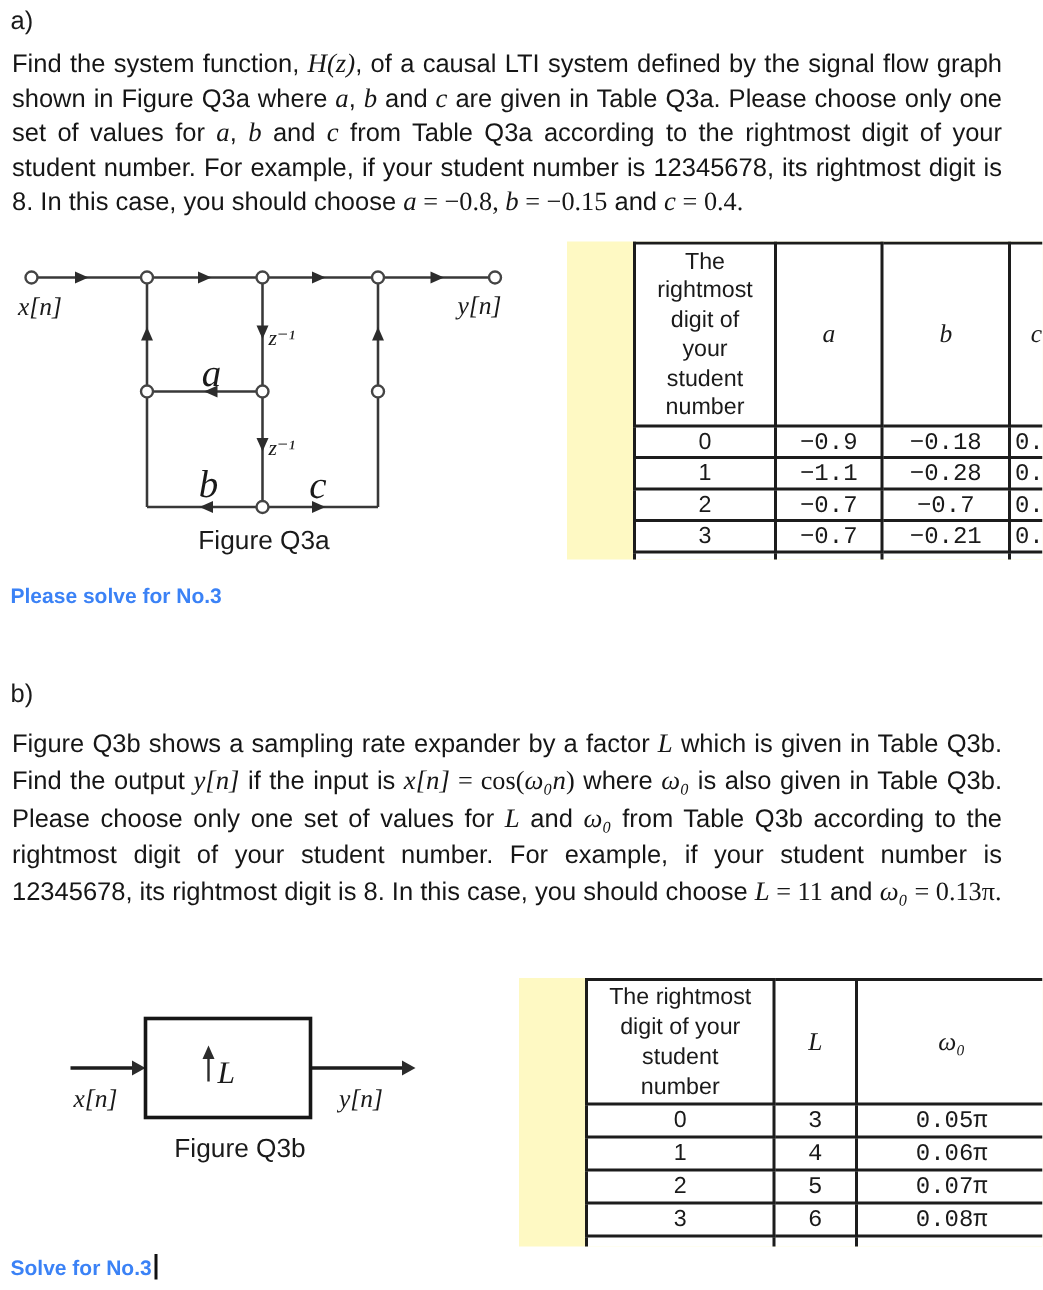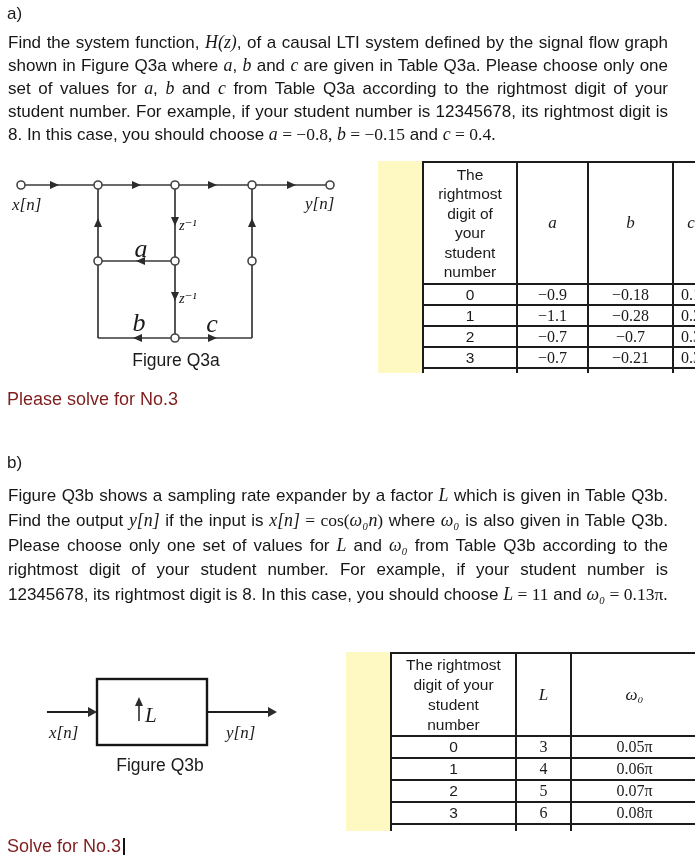--- a/index.html
+++ b/index.html
@@ -5,21 +5,21 @@
   html,body{margin:0;padding:0;background:#fff;}
   #page{position:relative;width:695px;height:860px;background:#ffffff;overflow:hidden;
         font-family:"Liberation Sans",sans-serif;color:#1a1a1a;}
 
   .sec-label{position:absolute;left:7px;font-size:17px;color:#1a1a1a;}
   .para{position:absolute;left:8px;width:660px;font-size:17px;line-height:23px;
         text-align:justify;color:#161616;}
   .mi{font-family:"Liberation Serif","DejaVu Serif",serif;font-style:italic;font-size:1.05em;}
   .mn{font-family:"Liberation Serif","DejaVu Serif",serif;font-size:1.03em;}
 
-  .solve{position:absolute;left:7px;font-weight:400;font-size:18px;color:#7f1d1d;}
+  .solve{position:absolute;left:7px;font-weight:700;font-size:14px;color:#3b82f6;}
   .caret{display:inline-block;width:1.5px;height:17px;background:#111;margin-left:2px;vertical-align:-3px;}
 
   .figwrap{position:absolute;}
   svg text{fill:#1a1a1a;}
   .svg-math{font-family:"Liberation Serif","DejaVu Serif",serif;font-style:italic;}
   .svg-cap{font-family:"Liberation Sans",sans-serif;font-size:17.5px;}
   .edge{stroke:#383838;stroke-width:1.7;fill:none;}
   .edge-b{stroke:#1d1d1d;stroke-width:2.2;fill:none;}
   .ah{fill:#2c2c2c;stroke:none;}
   .node{fill:#ffffff;stroke:#444;stroke-width:1.6;}
@@ -30,21 +30,21 @@
         padding:0;font-weight:400;overflow:hidden;}
   #table-q3a{width:286px;} #table-q3b{width:307px;}
   th .hw{margin:0 auto;font-size:15.5px;line-height:19.5px;}
   #table-q3a th .hw{width:76px;}
   #table-q3b th .hw{width:104px;line-height:20px;}
   #table-q3a th{height:120px;} #table-q3b th{height:81px;}
   #table-q3a tr.data{height:21px;} #table-q3b tr.data{height:22px;}
   tr.cut td{height:8px;border-bottom:none;}
   .hvar{font-family:"Liberation Serif","DejaVu Serif",serif;font-style:italic;font-size:17px;}
   td.dig{font-family:"Liberation Sans",sans-serif;font-size:15.5px;}
-  td.val{font-family:Liberation Serif, serif;font-size:16px;}
+  td.val{font-family:Liberation Mono, monospace;font-size:16px;}
 </style>
 </head>
 <body>
 
 <div id="page">
 
   <div class="sec-label" style="top:4px;">a)</div>
 
   <div class="para" id="para-a" style="top:31px;"><span>Find the system function, </span><span class="mi">H(z)</span><span>, of a causal LTI system defined by the signal flow graph shown in Figure Q3a where </span><span class="mi">a</span><span>, </span><span class="mi">b</span><span> and </span><span class="mi">c</span><span> are given in Table Q3a. Please choose only one set of values for </span><span class="mi">a</span><span>, </span><span class="mi">b</span><span> and </span><span class="mi">c</span><span> from Table Q3a according to the rightmost digit of your student number. For example, if your student number is 12345678, its rightmost digit is 8. In this case, you should choose </span><span class="mi">a</span><span class="mn"> = −0.8, </span><span class="mi">b</span><span class="mn"> = −0.15</span><span> and </span><span class="mi">c</span><span class="mn"> = 0.4.</span></div>
 

